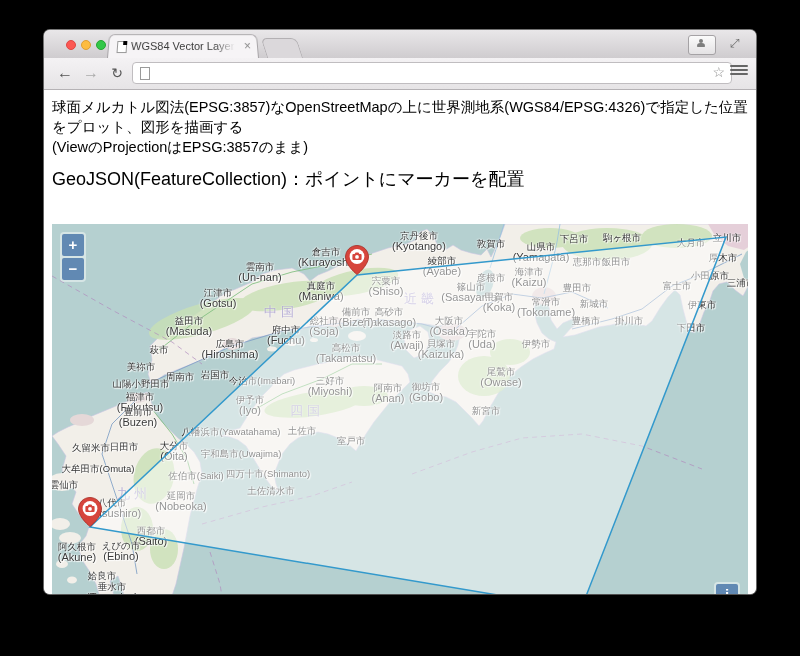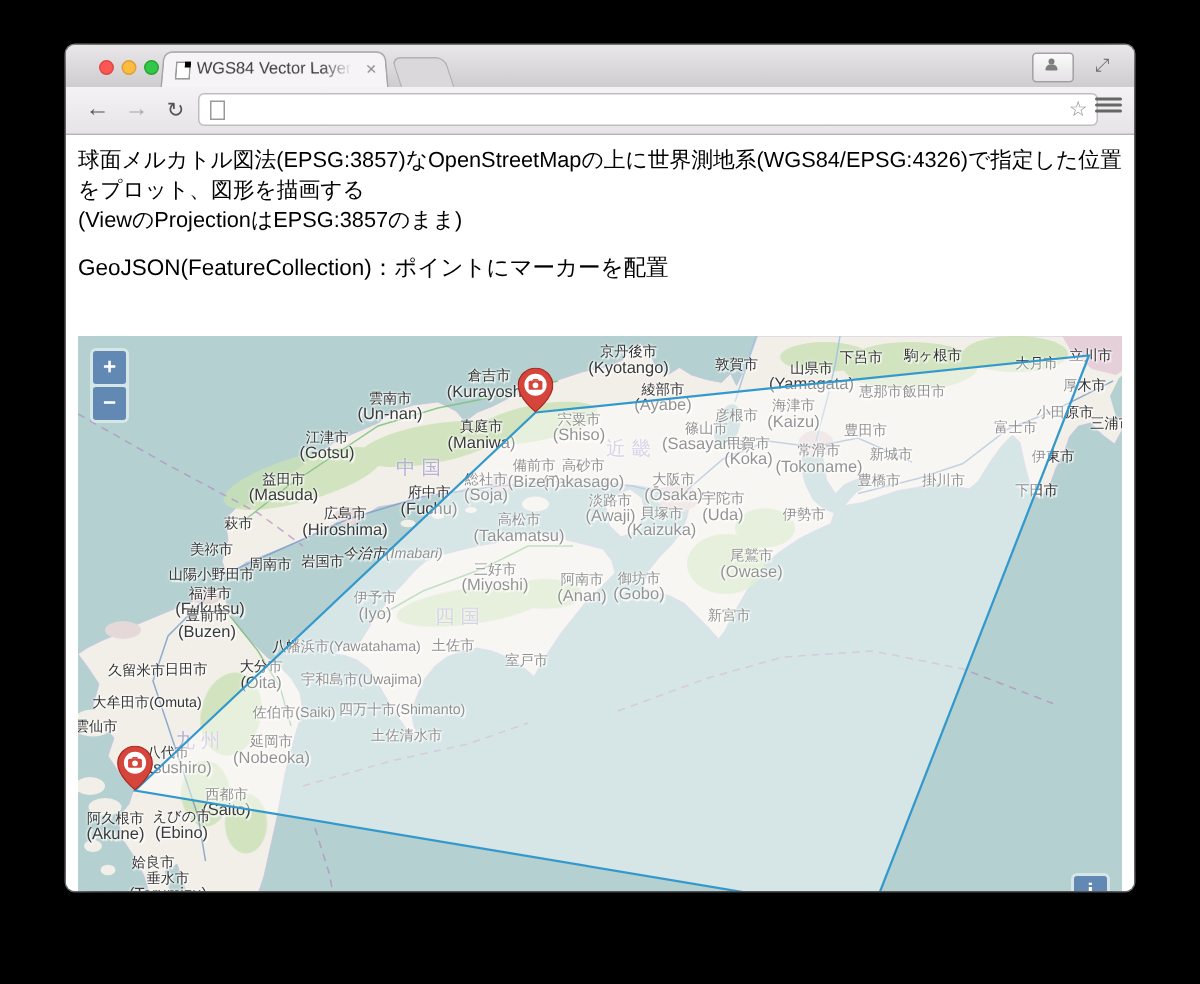--- a/index.html
+++ b/index.html
@@ -44,21 +44,21 @@
     border:1px solid #c0bdc0;border-radius:4px;}
   .url-doc{position:absolute;left:7px;top:4px;width:8px;height:11px;border:1px solid #9a9a9a;background:#fff;}
   .url-text{position:absolute;left:24px;top:3px;font-size:13px;color:#2b2b2b;white-space:nowrap;}
   .url-star{position:absolute;right:6px;top:1px;font-size:14px;color:#8d8d8d;}
   .menu-btn{position:absolute;right:8px;top:7px;width:18px;height:14px;}
   .menu-btn div{height:2px;background:#666;margin-bottom:2px;border-radius:1px;}
   
   .page{position:absolute;left:0;top:60px;width:100%;height:504px;background:#fff;
     border-radius:0 0 6px 6px;overflow:hidden;}
   .intro{margin:7px 8px 0 8px;font-size:14.5px;line-height:20px;color:#000;}
-  .intro2{margin:12px 8px 8px 8px;font-size:15px;line-height:20px;color:#000;}
+  .intro2{margin:12px 8px 8px 8px;font-size:18px;line-height:20px;color:#000;}
   
   .map{position:absolute;left:8px;top:134px;width:696px;height:392px;background:var(--sea,#b5d0d0);overflow:hidden;}
   .map svg{position:absolute;left:0;top:0;}
   .label-layer,.overlay-layer,.marker-layer{position:absolute;left:0;top:0;width:100%;height:100%;pointer-events:none;}
   .map-label{position:absolute;transform:translate(-50%,-50%);text-align:center;
     font-size:9.5px;line-height:10px;color:#333;white-space:nowrap;
     text-shadow:0 0 2px #fff,0 0 2px #fff,1px 1px 1px #fff;}
   .map-label .en{font-size:11px;color:#3a3a3a;}
   .region-label{position:absolute;transform:translate(-50%,-50%);font-size:13px;letter-spacing:4px;
     color:var(--region,#b1a7d4);opacity:.9;white-space:nowrap;text-shadow:0 0 2px #fff;}
@@ -245,21 +245,21 @@
           <div class="map-label" style="left: 144px; top: 252px;"><span>佐伯市(Saiki)</span></div>
           <div class="map-label" style="left: 129px; top: 277px;"><span>延岡市</span><br><span class="en">(Nobeoka)</span></div>
           <div class="map-label" style="left: 60px; top: 284px;"><span>八代市</span><br><span class="en">(Yatsushiro)</span></div>
           <div class="map-label" style="left: 99px; top: 312px;"><span>西都市</span><br><span class="en">(Saito)</span></div>
           <div class="map-label" style="left: 25px; top: 328px;"><span>阿久根市</span><br><span class="en">(Akune)</span></div>
           <div class="map-label" style="left: 69px; top: 327px;"><span>えびの市</span><br><span class="en">(Ebino)</span></div>
           <div class="map-label" style="left: 50px; top: 352px;"><span>姶良市</span></div>
           <div class="map-label" style="left: 60px; top: 368px;"><span>垂水市</span><br><span class="en">(Tarumizu)</span></div>
           <div class="map-label" style="left: 179px; top: 208px;"><span>八幡浜市(Yawatahama)</span></div>
           <div class="map-label" style="left: 198px; top: 181px;"><span>伊予市</span><br><span class="en">(Iyo)</span></div>
-          <div class="map-label" style="left: 210px; top: 146px; font-style: italic;"><span>今治市(Imabari)</span></div>
+          <div class="map-label" style="left: 210px; top: 157px;"><span>今治市(Imabari)</span></div>
           <div class="map-label" style="left: 189px; top: 230px;"><span>宇和島市(Uwajima)</span></div>
           <div class="map-label" style="left: 216px; top: 250px;"><span>四万十市(Shimanto)</span></div>
           <div class="map-label" style="left: 219px; top: 267px;"><span>土佐清水市</span></div>
           <div class="map-label" style="left: 250px; top: 207px;"><span>土佐市</span></div>
           <div class="map-label" style="left: 299px; top: 217px;"><span>室戸市</span></div>
           <div class="map-label" style="left: 336px; top: 169px;"><span>阿南市</span><br><span class="en">(Anan)</span></div>
           <div class="map-label" style="left: 278px; top: 162px;"><span>三好市</span><br><span class="en">(Miyoshi)</span></div>
           <div class="map-label" style="left: 294px; top: 129px;"><span>高松市</span><br><span class="en">(Takamatsu)</span></div>
           <div class="region-label" style="left: 229px; top: 88px; text-align: center;">中国</div>
           <div class="region-label" style="left: 369px; top: 75px;">近畿</div>

